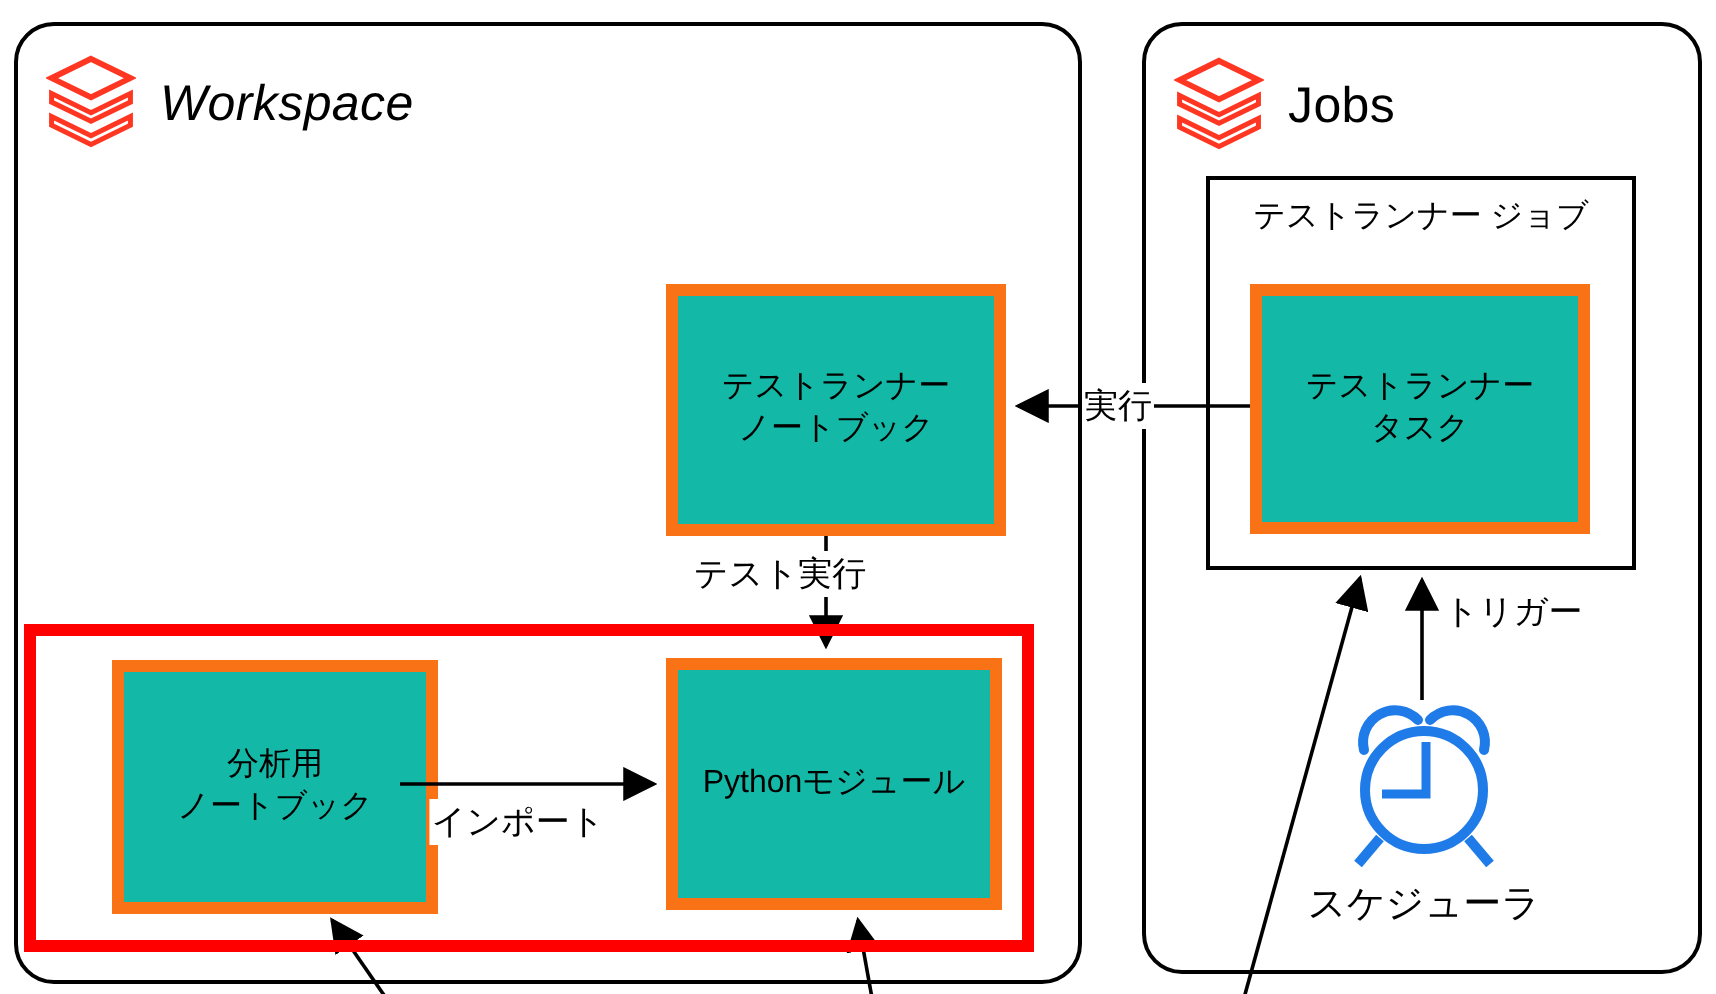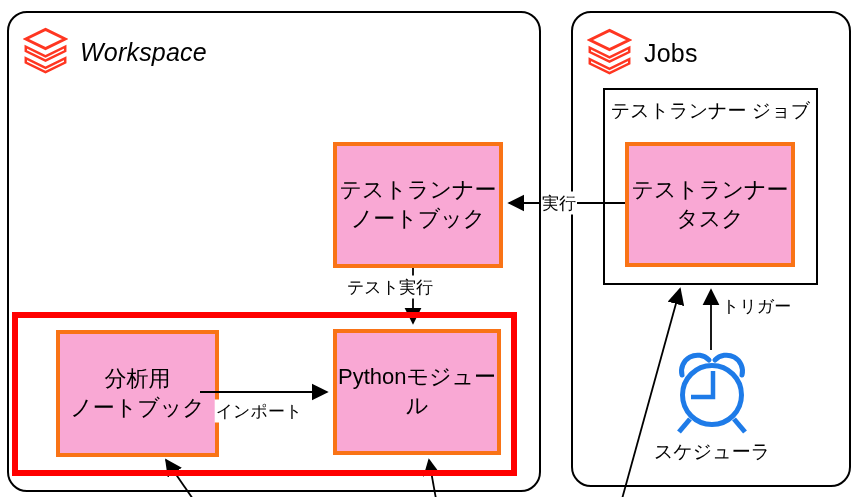--- a/index.html
+++ b/index.html
@@ -7,29 +7,29 @@
     position:relative;width:858px;height:497px;background:#ffffff;overflow:hidden;
     font-family:"Liberation Sans","DejaVu Sans",sans-serif;color:#000;
   }
   .container{
     position:absolute;border:2px solid #000;border-radius:20px;background:#fff;
     box-sizing:border-box;z-index:1;
   }
   .header{position:absolute;display:flex;align-items:center;gap:12px;z-index:2;}
   .container-title{font-size:25px;font-weight:500;letter-spacing:0.2px;}
   .box{
-    position:absolute;border:4px solid #f97316;background:#f9a8d4;box-sizing:border-box;
+    position:absolute;border:6px solid #f97316;background:#14b8a6;box-sizing:border-box;
     display:flex;flex-direction:column;align-items:center;justify-content:center;
-    text-align:center;font-size:22px;line-height:1.3;z-index:3;
+    text-align:center;font-size:16px;line-height:1.3;z-index:3;
   }
   .groupbox{
     position:absolute;border:2px solid #000;background:#fff;box-sizing:border-box;z-index:2;
   }
   .groupbox .group-title{
-    position:absolute;top:8px;left:0;right:0;text-align:center;font-size:19px;
+    position:absolute;top:8px;left:0;right:0;text-align:center;font-size:16px;
   }
   .red-frame{
     position:absolute;left:12px;top:312px;width:505px;height:164px;
     border:6px solid #FF0000;box-sizing:border-box;background:transparent;
     z-index:5;pointer-events:none;
   }
   svg.overlay{position:absolute;left:0;top:0;z-index:4;pointer-events:none;}
   .edge-label{
     position:absolute;font-size:17px;background:#fff;padding:0 1px;z-index:6;
     white-space:nowrap;transform:translate(-50%,-50%);

